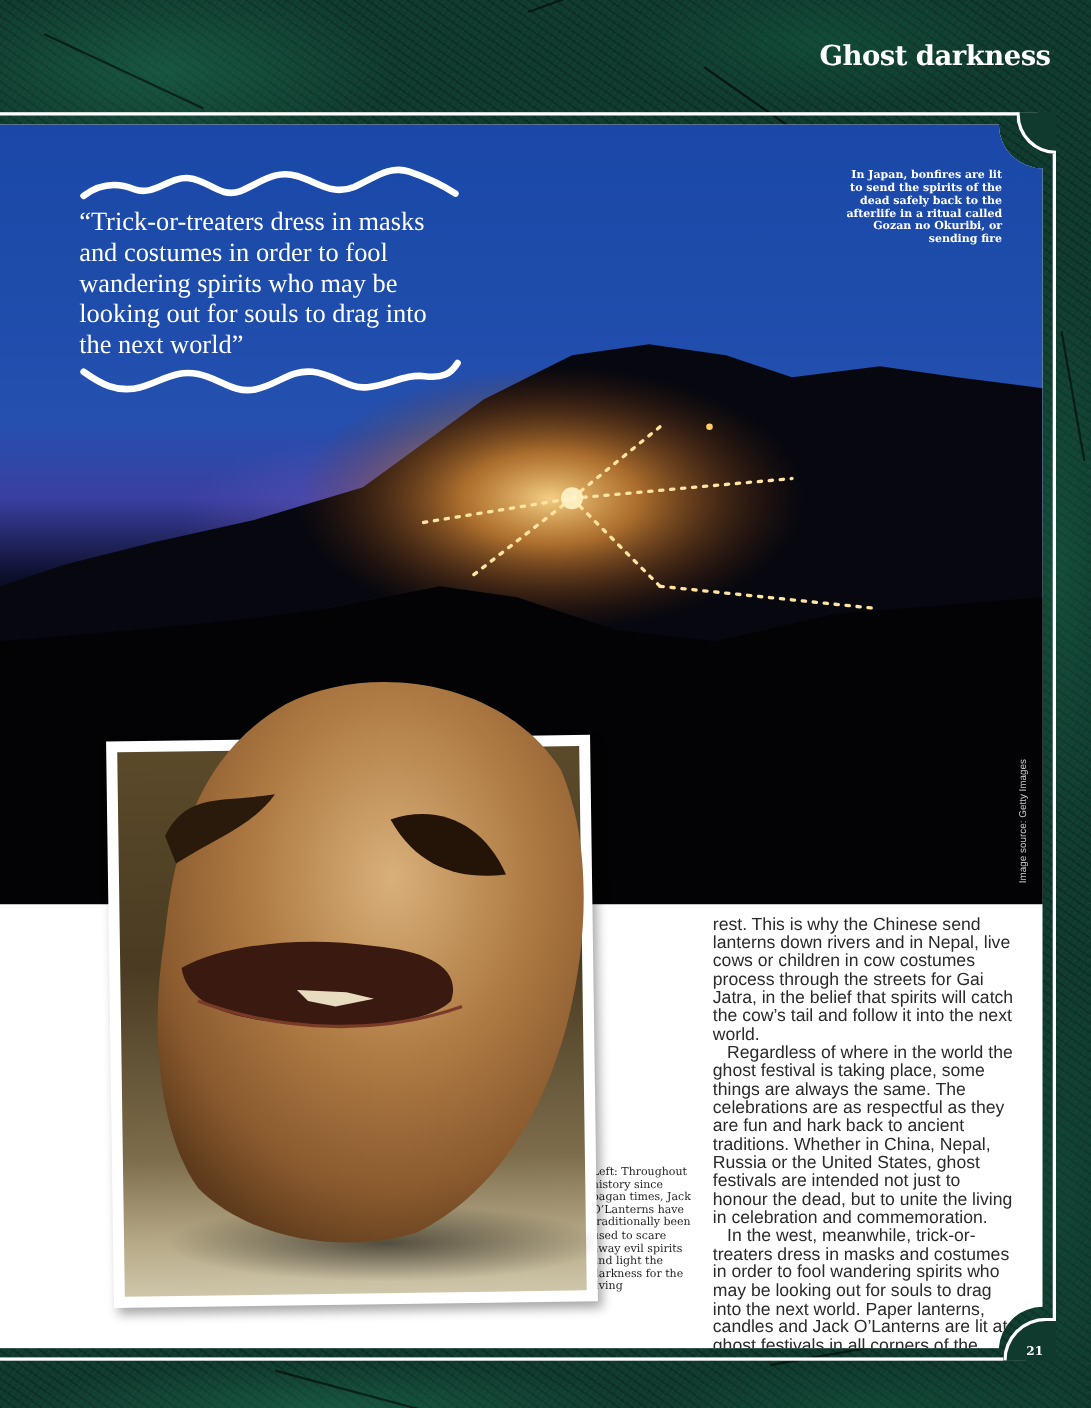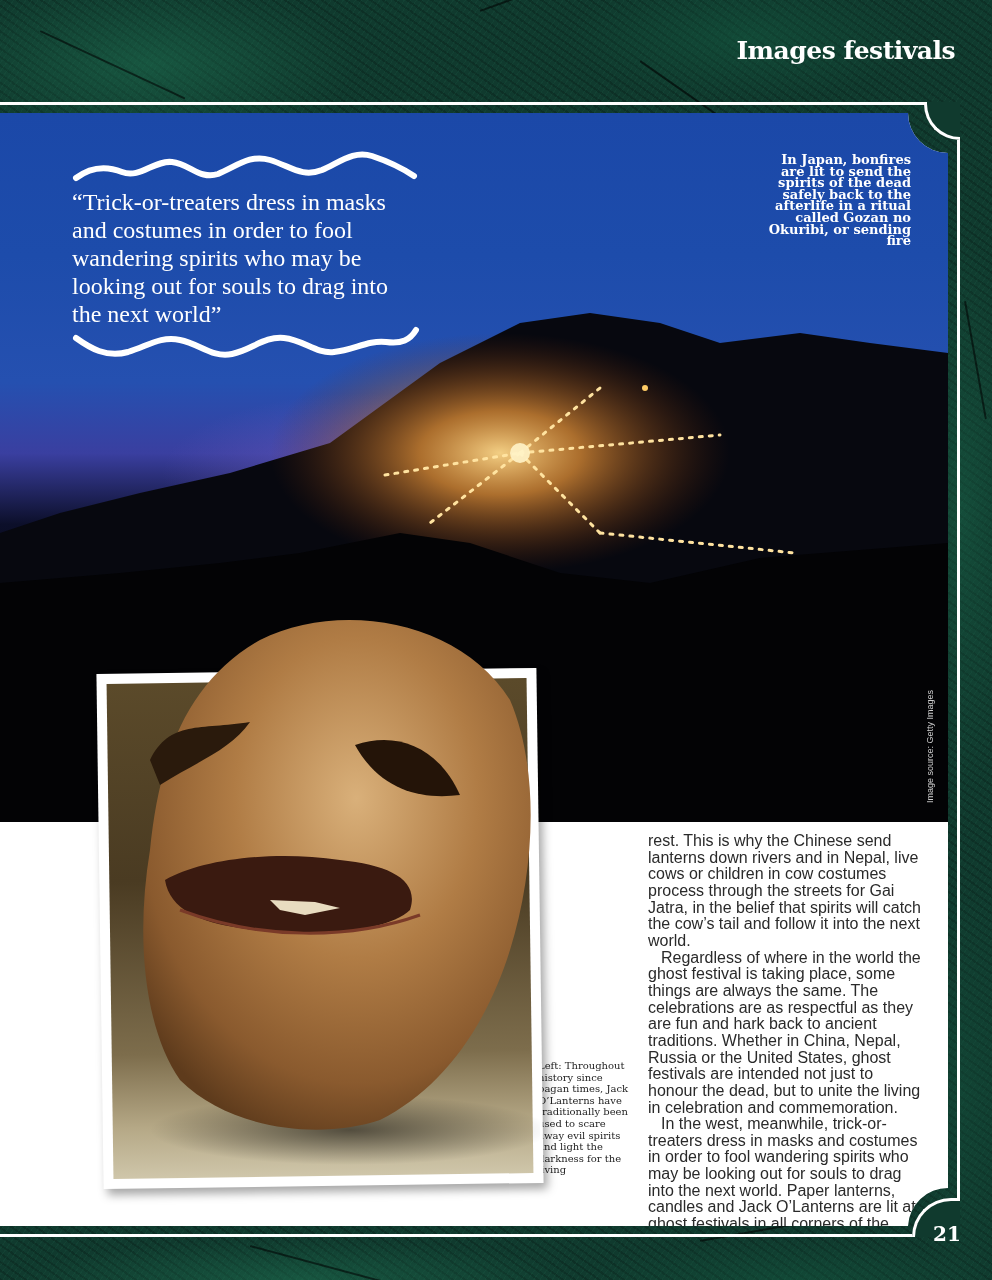--- a/index.html
+++ b/index.html
@@ -88,21 +88,21 @@
     .squiggle.bottom { top: 178px; }
     .quote-text {
       position: absolute; left: 0; top: 40px; width: 348px;
       color: #ffffff; 
       font-family: "Liberation Serif", serif; font-size: 24px; line-height: 28px;
     }
 
     .caption-japan {
       position: absolute; right: 37px; top: 41px; width: 150px;
       color: #ffffff; text-align: right; font-weight: bold;
-      font-family: "DejaVu Serif", serif; font-size: 13px; line-height: 11.6px;
+      font-family: "DejaVu Serif", serif; font-size: 10px; line-height: 11.6px;
     }
 
     .image-credit {
       position: absolute; left: 925px; top: 690px;
       color: #cfcfcf; font-family: "Liberation Sans", sans-serif; font-size: 9px;
       transform: rotate(-90deg); transform-origin: left top; white-space: nowrap;
     }
 
     
     .turnip-card {
@@ -126,35 +126,35 @@
 
     .body-text {
       position: absolute; left: 648px; top: 720px; width: 278px;
       color: #2a2a2a; font-family: Liberation Sans, sans-serif; font-size: 16px; line-height: 16.65px;
     }
     .body-text p { margin: 0; }
     .body-text p.indent { text-indent: 13px; }
 
     .page-number {
       position: absolute; left: 933px; top: 1222px;
-      color: #ffffff; font-weight: bold; font-family: "DejaVu Serif", serif; font-size: 20px;
+      color: #ffffff; font-weight: bold; font-family: "DejaVu Serif", serif; font-size: 11px;
     }
   </style>
 </head>
 <body>
 
 <div class="bg"></div>
 <div class="crack" style="left:40px;top:30px;width:160px;transform:rotate(25deg);"></div>
 <div class="crack" style="left:480px;top:10px;width:180px;transform:rotate(-20deg);"></div>
 <div class="crack" style="left:640px;top:60px;width:120px;transform:rotate(35deg);"></div>
 <div class="crack" style="left:965px;top:300px;width:120px;transform:rotate(80deg);"></div>
 <div class="crack" style="left:250px;top:1245px;width:140px;transform:rotate(15deg);"></div>
 <div class="crack" style="left:700px;top:1240px;width:150px;transform:rotate(-10deg);"></div>
 
-<h1 class="header-title">Images festivals</h1>
+<h1 class="header-title">Ghost darkness</h1>
 
 <div class="frame-line-top"></div>
 <div class="corner-tr-notch"></div>
 <div class="frame-line-right"></div>
 <div class="corner-br-notch"></div>
 <div class="frame-line-bottom"></div>
 
 <div class="panel">
 
   <div class="photo-top">

